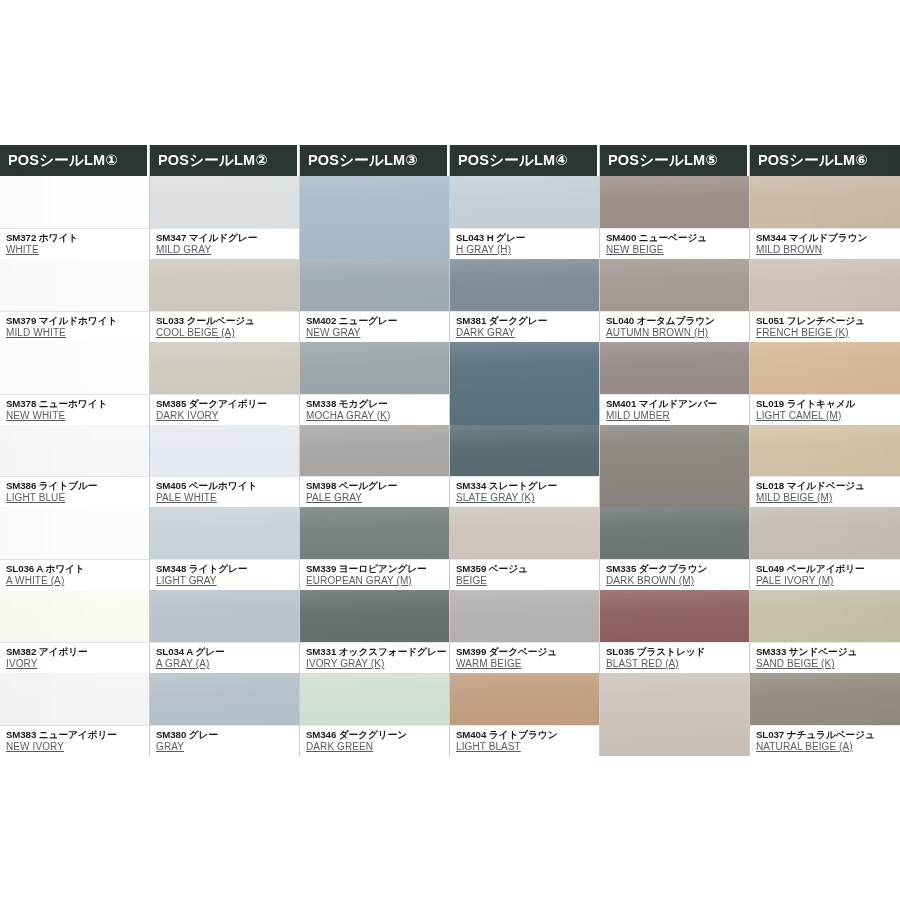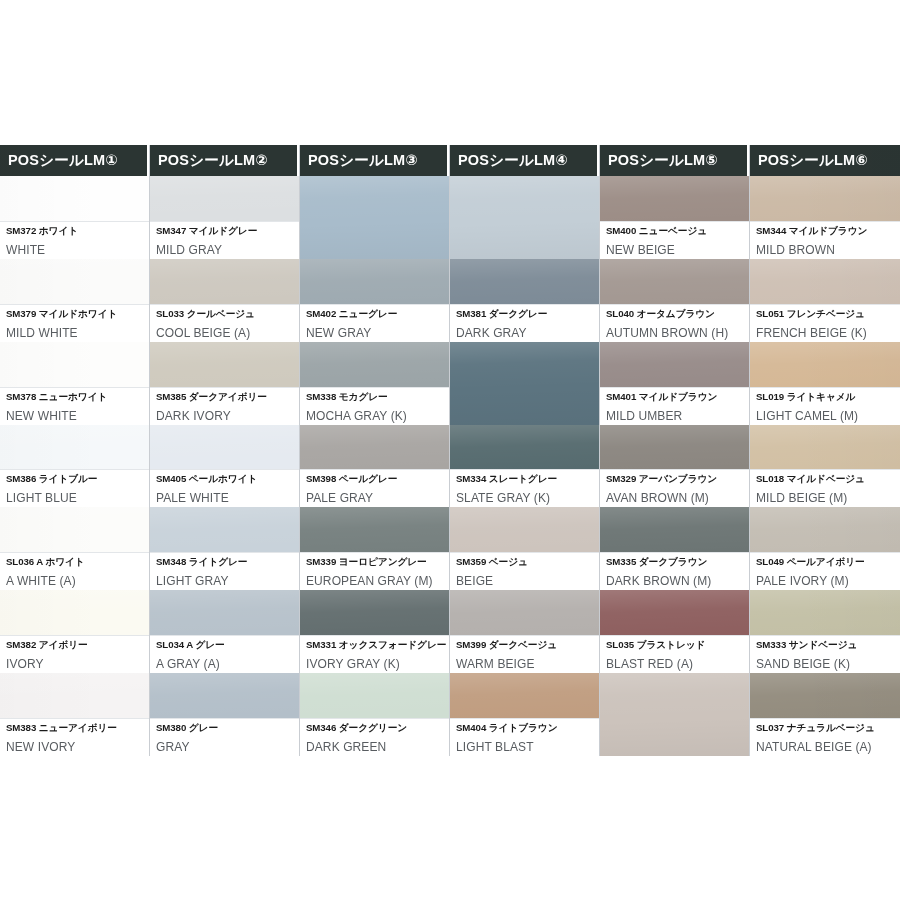--- a/index.html
+++ b/index.html
@@ -111,26 +111,27 @@
     font-size: 9.7px;
     font-weight: bold;
     color: #1b1b1b;
     line-height: 12px;
     white-space: nowrap;
     letter-spacing: -0.1px;
   }
 
   .swatch-name-en {
     display: block;
-    font-size: 12px;
+    font-size: 10px;
     color: #585c60;
     line-height: 10px;
     white-space: nowrap;
     letter-spacing: 0.1px;
-    margin-top: 8px;
+    margin-top: 1px;
+    text-decoration: underline;
   }
 
   
   #scan-tint {
     position: absolute;
     left: 0; top: 145px;
     width: 900px; height: 611px;
     pointer-events: none;
     background: linear-gradient(90deg,
         rgba(0,0,0,0.012) 0%,
@@ -301,20 +302,24 @@
               <span class="swatch-name-en">DARK GREEN</span>
             </div>
           </div>
         </div>
       </div>
       <div class="chart-column">
         <div class="column-header" style="background: rgb(43, 53, 51); color: rgb(255, 255, 255);">POSシールLM④</div>
         <div class="swatch-cells">
           <div class="swatch-cell">
             <div class="swatch-chip" style="background: rgb(195, 206, 214);"></div>
+            <div class="swatch-label">
+              <span class="swatch-name-jp">SL043 H グレー</span>
+              <span class="swatch-name-en">H GRAY (H)</span>
+            </div>
           </div>
           <div class="swatch-cell">
             <div class="swatch-chip" style="background: rgb(125, 139, 151);"></div>
             <div class="swatch-label">
               <span class="swatch-name-jp">SM381 ダークグレー</span>
               <span class="swatch-name-en">DARK GRAY</span>
             </div>
           </div>
           <div class="swatch-cell">
             <div class="swatch-chip" style="background: rgb(92, 116, 128);"></div>
@@ -362,30 +367,26 @@
           <div class="swatch-cell">
             <div class="swatch-chip" style="background: rgb(163, 152, 146);"></div>
             <div class="swatch-label">
               <span class="swatch-name-jp">SL040 オータムブラウン</span>
               <span class="swatch-name-en">AUTUMN BROWN (H)</span>
             </div>
           </div>
           <div class="swatch-cell">
             <div class="swatch-chip" style="background: rgb(151, 139, 137);"></div>
             <div class="swatch-label">
-              <span class="swatch-name-jp">SM401 マイルドブラウン</span>
+              <span class="swatch-name-jp">SM401 マイルドアンバー</span>
               <span class="swatch-name-en">MILD UMBER</span>
             </div>
           </div>
           <div class="swatch-cell">
             <div class="swatch-chip" style="background: rgb(139, 134, 128);"></div>
-            <div class="swatch-label">
-              <span class="swatch-name-jp">SM329 アーバンブラウン</span>
-              <span class="swatch-name-en">AVAN BROWN (M)</span>
-            </div>
           </div>
           <div class="swatch-cell">
             <div class="swatch-chip" style="background: rgb(108, 117, 116);"></div>
             <div class="swatch-label">
               <span class="swatch-name-jp">SM335 ダークブラウン</span>
               <span class="swatch-name-en">DARK BROWN (M)</span>
             </div>
           </div>
           <div class="swatch-cell">
             <div class="swatch-chip" style="background: rgb(142, 95, 95);"></div>

